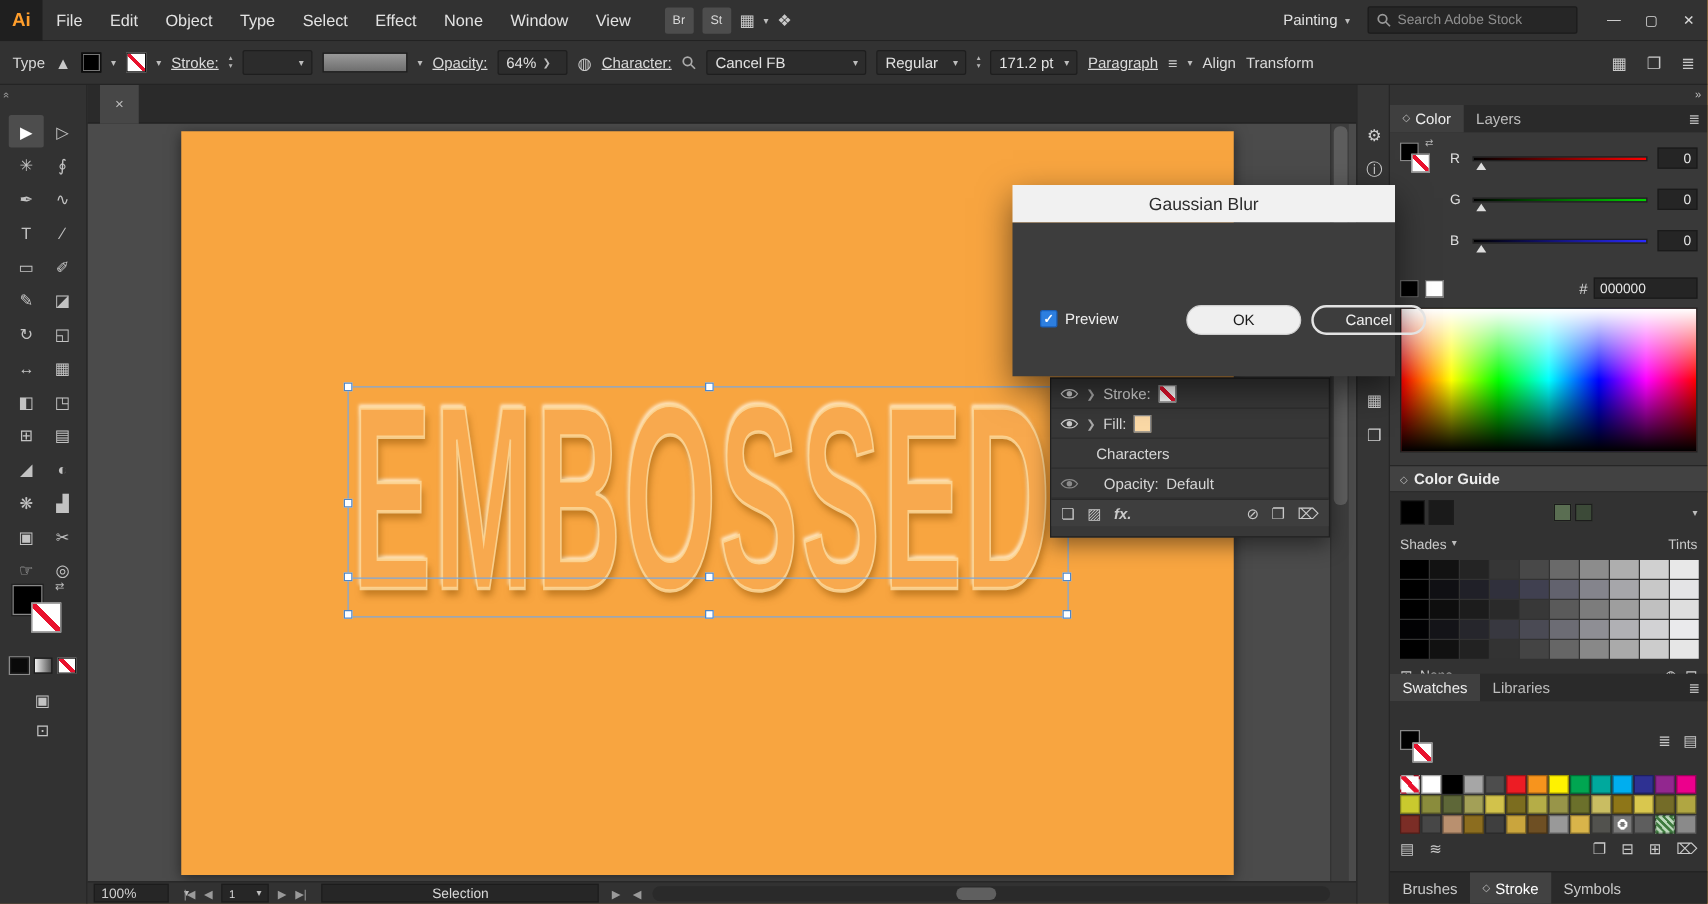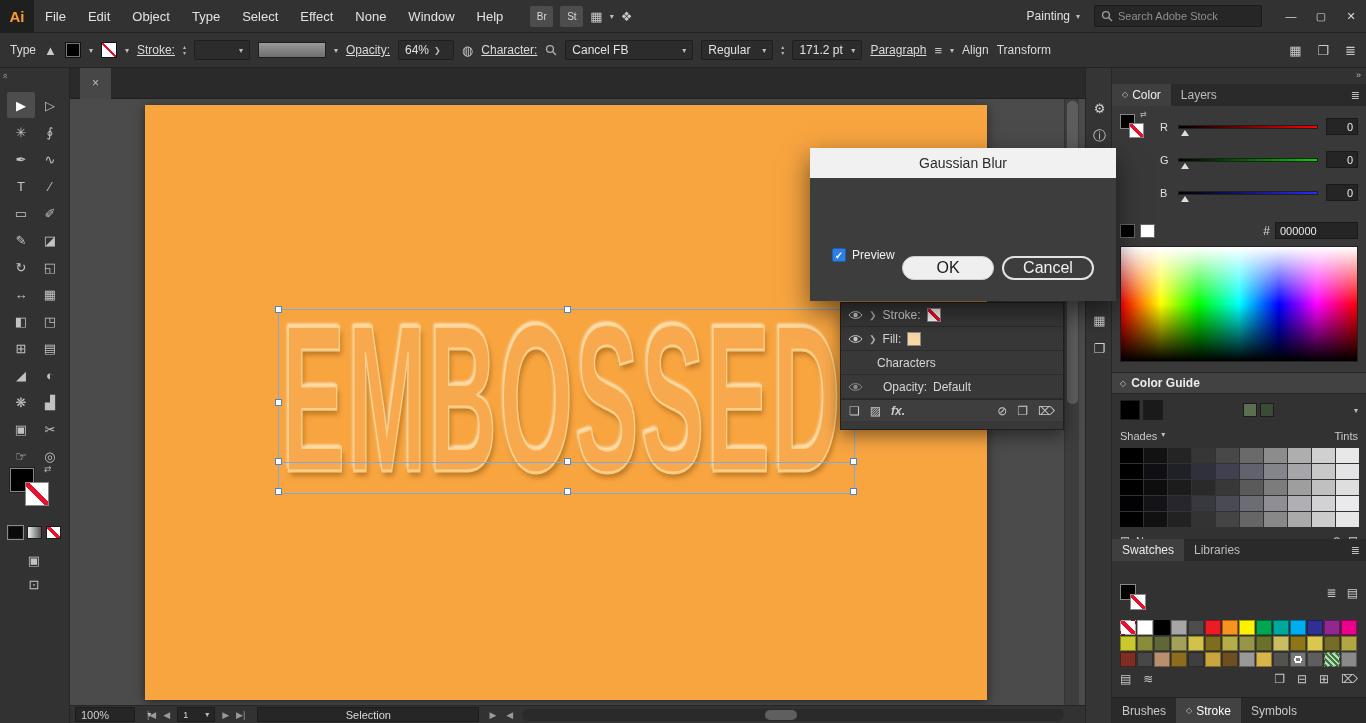--- a/index.html
+++ b/index.html
@@ -160,39 +160,39 @@
   #dlg-body{position:relative;height:123px;background:#3d3d3d;}
   #dlg-highlight{position:absolute;left:18px;top:7px;width:268px;height:50px;border:4px solid #ea1c24;display:flex;align-items:center;gap:8px;padding:0 8px;}
   #dlg-radius-label{color:#e0e0e0;}
   #dlg-slider{flex:1;height:2px;background:#9a9a9a;position:relative;margin:0 4px;}
   #dlg-knob{position:absolute;left:8px;top:-6px;width:11px;height:11px;border:2px solid #d9d9d9;border-radius:50%;background:#3d3d3d;}
   #dlg-radius-field{width:56px;height:20px;background:#2a2a2a;border:1px solid #555;color:#f0f0f0;display:flex;align-items:center;padding:0 5px;}
   #dlg-unit{color:#e0e0e0;}
   #dlg-controls{position:absolute;left:0;top:66px;width:100%;height:28px;}
   #dlg-preview{position:absolute;left:22px;top:4px;display:flex;align-items:center;gap:6px;color:#f0f0f0;}
   #dlg-check{width:14px;height:14px;background:#2d7fe0;border:1px solid #1b5fb8;border-radius:2px;color:#fff;font-size:10px;display:grid;place-items:center;font-weight:bold;}
-  .dlg-btn{position:absolute;top:12px;width:92px;height:24px;border-radius:12px;display:grid;place-items:center;font-size:16px;}
+  .dlg-btn{position:absolute;top:0;width:92px;height:24px;border-radius:12px;display:grid;place-items:center;font-size:12px;margin-left:47px;}
   #dlg-ok{left:92px;background:#efefef;color:#1a1a1a;border:1px solid #cfcfcf;}
   #dlg-cancel{left:192px;background:transparent;color:#f0f0f0;border:2px solid #e3e3e3;}
 </style>
 </head>
 <body>
 
 <div id="menubar">
   <div class="ai-logo">Ai</div>
   <div id="menu-items">
       <div>File</div>
       <div>Edit</div>
       <div>Object</div>
       <div>Type</div>
       <div>Select</div>
       <div>Effect</div>
       <div>None</div>
       <div>Window</div>
-      <div>Help</div>
+      <div>View</div>
     </div>
   <div class="mb-badges">
     <div class="badge">Br</div>
     <div class="badge">St</div>
     <span class="mb-ic">▦</span>
     <span class="chev">▾</span>
     <span class="mb-ic">❖</span>
   </div>
   <div class="mb-spacer"></div>
   <div id="workspace-switcher">

